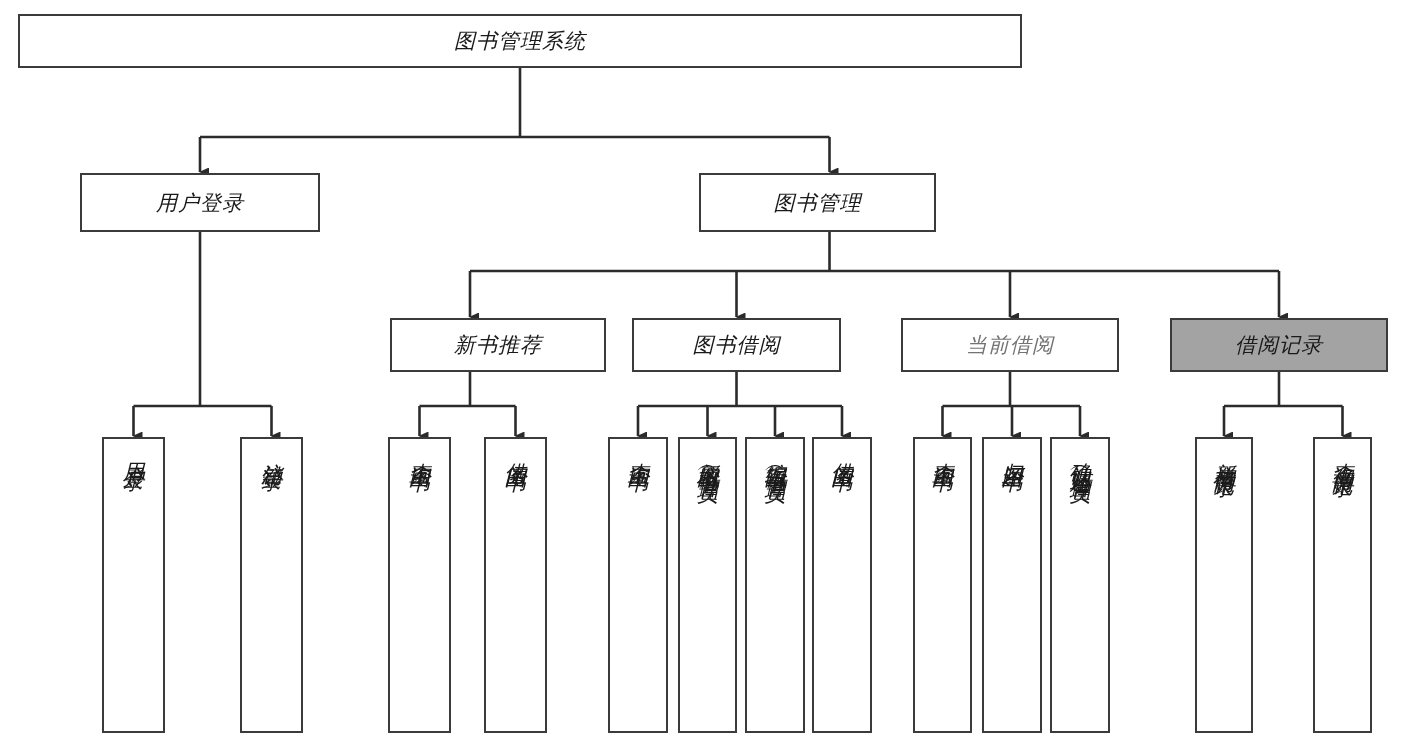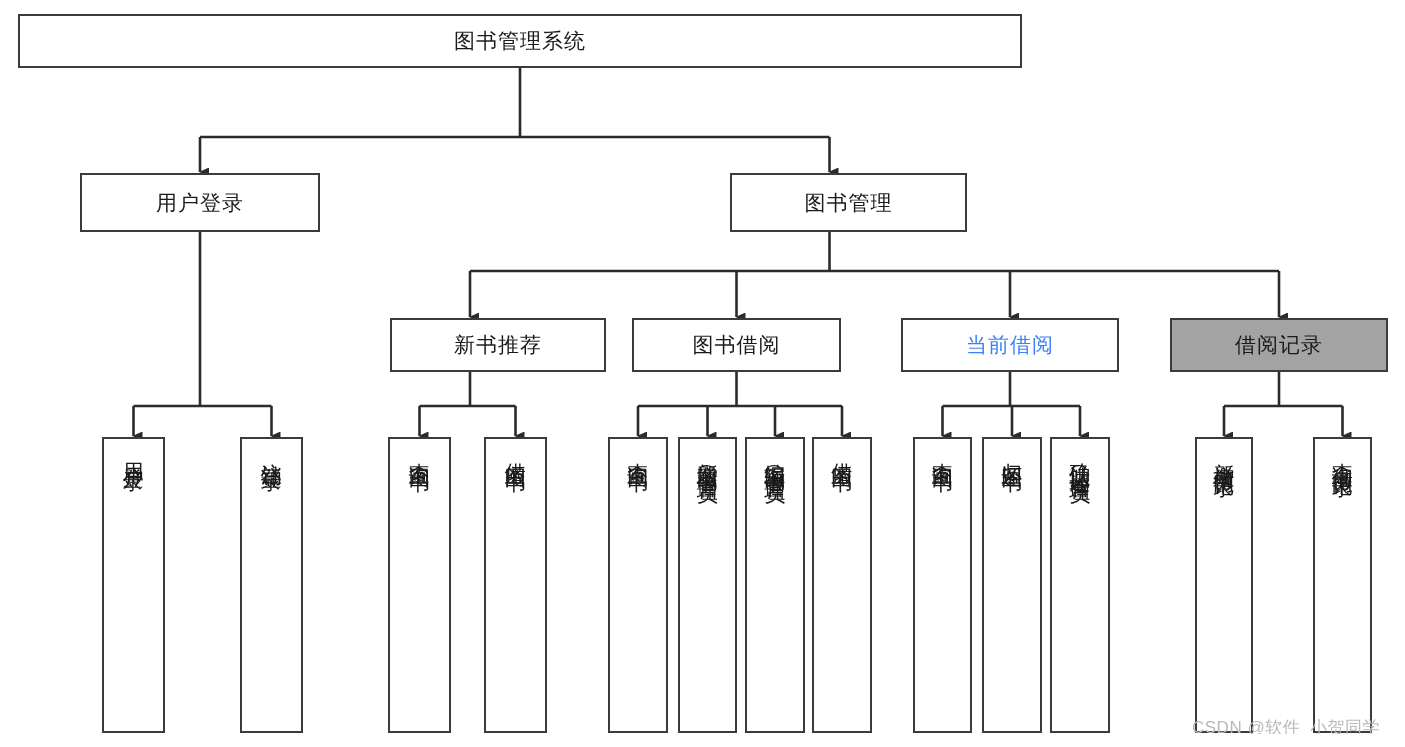--- a/index.html
+++ b/index.html
@@ -9,20 +9,21 @@
   }
   body {
     font-family: "Liberation Sans", "DejaVu Sans", sans-serif;
   }
   #canvas {
     position: relative;
     width: 1405px;
     height: 734px;
     background: #ffffff;
     overflow: hidden;
+    font-style: italic;
   }
   #wires {
     position: absolute;
     left: 0;
     top: 0;
     width: 1405px;
     height: 747px;
     pointer-events: none;
   }
   .node {
@@ -111,36 +112,36 @@
       </g>
   </svg>
 
   <div id="nodes-layer">
       <div class="node horiz" style="left: 18px; top: 14px; width: 1004px; height: 54px; border-color: rgb(59, 59, 59); background: rgb(255, 255, 255); color: rgb(26, 26, 26);">
         <span class="htext">图书管理系统</span>
       </div>
       <div class="node horiz" style="left: 80px; top: 173px; width: 240px; height: 59px; border-color: rgb(59, 59, 59); background: rgb(255, 255, 255); color: rgb(26, 26, 26);">
         <span class="htext">用户登录</span>
       </div>
-      <div class="node horiz" style="left: 730px; top: 173px; width: 237px; height: 59px; border-color: rgb(59, 59, 59); background: rgb(255, 255, 255); color: rgb(26, 26, 26);">
+      <div class="node horiz" style="left: 699px; top: 173px; width: 237px; height: 59px; border-color: rgb(59, 59, 59); background: rgb(255, 255, 255); color: rgb(26, 26, 26);">
         <span class="htext">图书管理</span>
       </div>
       <div class="node vert" style="left: 102px; top: 437px; width: 63px; height: 296px; border-color: rgb(59, 59, 59); background: rgb(255, 255, 255); color: rgb(26, 26, 26);">
         <span class="vtext">用户登录</span>
       </div>
       <div class="node vert" style="left: 240px; top: 437px; width: 63px; height: 296px; border-color: rgb(59, 59, 59); background: rgb(255, 255, 255); color: rgb(26, 26, 26);">
         <span class="vtext">注销登录</span>
       </div>
       <div class="node horiz" style="left: 362px; top: 318px; width: 216px; height: 54px; border-color: rgb(59, 59, 59); background: rgb(255, 255, 255); color: rgb(26, 26, 26); margin-left: 28px;">
         <span class="htext">新书推荐</span>
       </div>
       <div class="node horiz" style="left: 632px; top: 318px; width: 209px; height: 54px; border-color: rgb(59, 59, 59); background: rgb(255, 255, 255); color: rgb(26, 26, 26);">
         <span class="htext">图书借阅</span>
       </div>
-      <div class="node horiz" style="left: 901px; top: 318px; width: 218px; height: 54px; border-color: rgb(59, 59, 59); background: rgb(255, 255, 255); color: #3b82f6;">
+      <div class="node horiz" style="left: 901px; top: 318px; width: 218px; height: 54px; border-color: rgb(59, 59, 59); background: rgb(255, 255, 255); color: #737373;">
         <span class="htext">当前借阅</span>
       </div>
       <div class="node horiz" style="left: 1170px; top: 318px; width: 218px; height: 54px; border-color: rgb(59, 59, 59); background: #a3a3a3; color: rgb(26, 26, 26);">
         <span class="htext">借阅记录</span>
       </div>
       <div class="node vert" style="left: 388px; top: 437px; width: 63px; height: 296px; border-color: rgb(59, 59, 59); background: rgb(255, 255, 255); color: rgb(26, 26, 26);">
         <span class="vtext">查询图书</span>
       </div>
       <div class="node vert" style="left: 484px; top: 437px; width: 63px; height: 296px; border-color: rgb(59, 59, 59); background: rgb(255, 255, 255); color: rgb(26, 26, 26);">
         <span class="vtext">借阅图书</span>
@@ -167,14 +168,13 @@
         <span class="vtext">确认归还（管理员）</span>
       </div>
       <div class="node vert" style="left: 1195px; top: 437px; width: 58px; height: 296px; border-color: rgb(59, 59, 59); background: rgb(255, 255, 255); color: rgb(26, 26, 26);">
         <span class="vtext">新增借阅记录</span>
       </div>
       <div class="node vert" style="left: 1313px; top: 437px; width: 59px; height: 296px; border-color: rgb(59, 59, 59); background: rgb(255, 255, 255); color: rgb(26, 26, 26);">
         <span class="vtext">查询借阅记录</span>
       </div>
     </div>
 
-  <div id="watermark" style="left: 1192px; top: 716px; color: rgb(185, 185, 185);">CSDN @软件_小贺同学</div>
 </div>
 
 </body></html>

